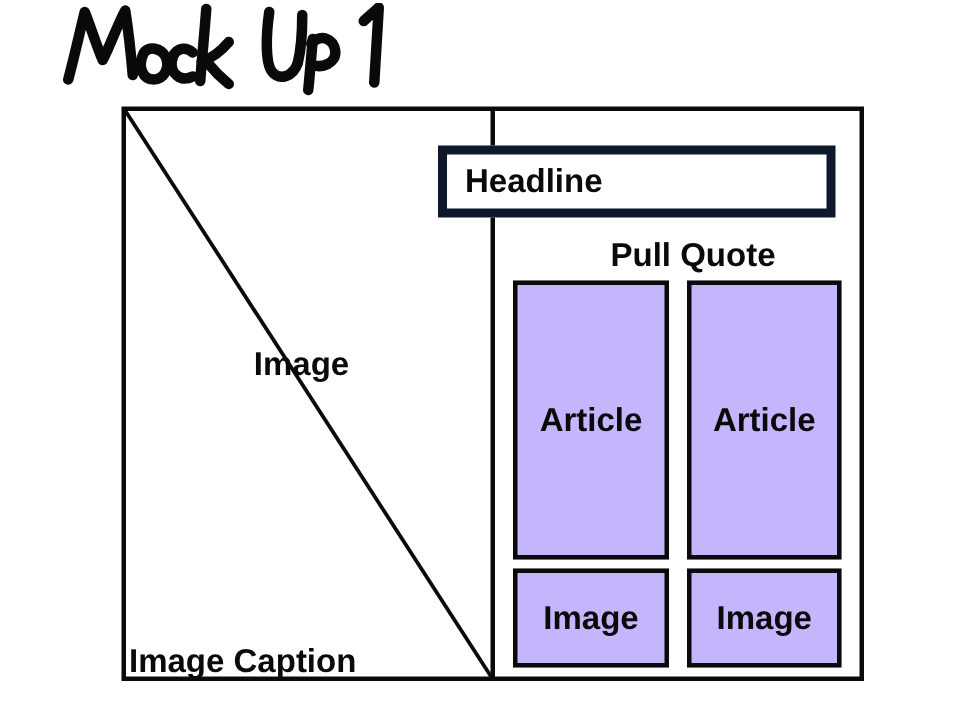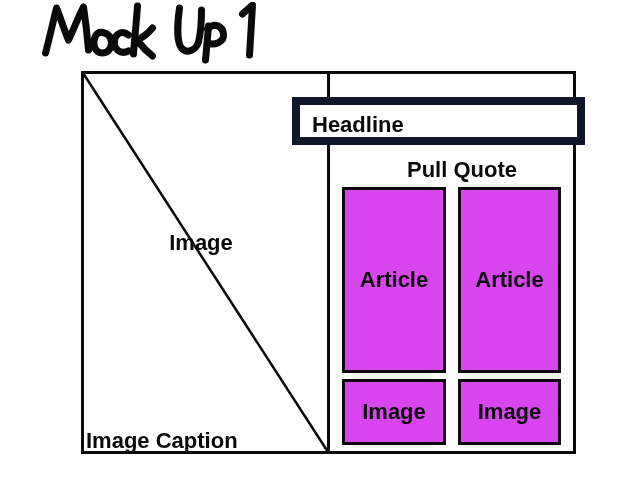--- a/index.html
+++ b/index.html
@@ -21,35 +21,35 @@
   .outer-frame {
     left: 81px; top: 71px; width: 495px; height: 383px;
     border: 3px solid #0a0a0a;
     background: #ffffff;
     z-index: 1;
   }
   
   .line-layer { left: 0; top: 0; width: 638px; height: 478px; z-index: 2; pointer-events: none; }
   
   .headline-box {
-    left: 292px; top: 97px; width: 293px; height: 48px;
-    border: 8px solid #0f172a;
+    left: 292px; top: 97px; width: 265px; height: 48px;
+    border: 6px solid #0f172a;
     background: #ffffff;
     z-index: 3;
-    display: flex; align-items: flex-end;
+    display: flex; align-items: center;
     padding-left: 12px;
   }
   .pullquote-label {
     left: 342px; top: 158px; width: 240px;
     text-align: center;
     z-index: 3;
   }
   .wf-box {
     border: 3px solid #0a0a0a;
-    background: #d946ef;
+    background: #c4b5fd;
     z-index: 3;
     display: flex; align-items: center; justify-content: center;
   }
   .article-left  { left: 342px; top: 187px; width: 104px; height: 186px; }
   .article-right { left: 458px; top: 187px; width: 103px; height: 186px; }
   .thumb-left    { left: 342px; top: 379px; width: 104px; height: 66px; }
   .thumb-right   { left: 458px; top: 379px; width: 103px; height: 66px; }
   .image-label {
     left: 141px; top: 231px; width: 120px;
     text-align: center;

